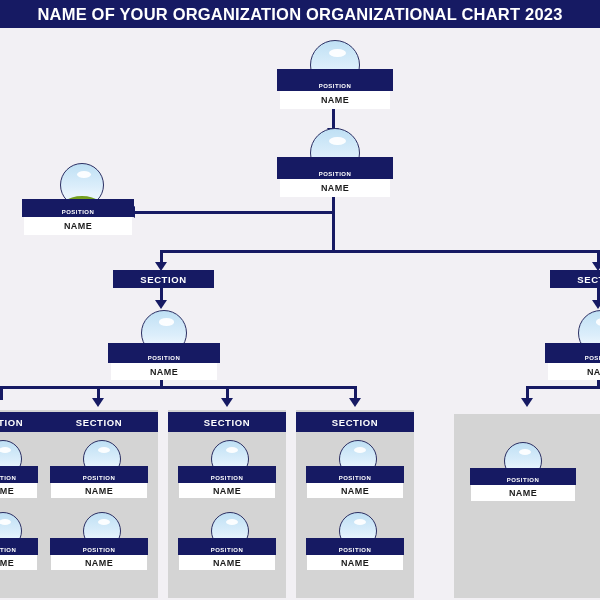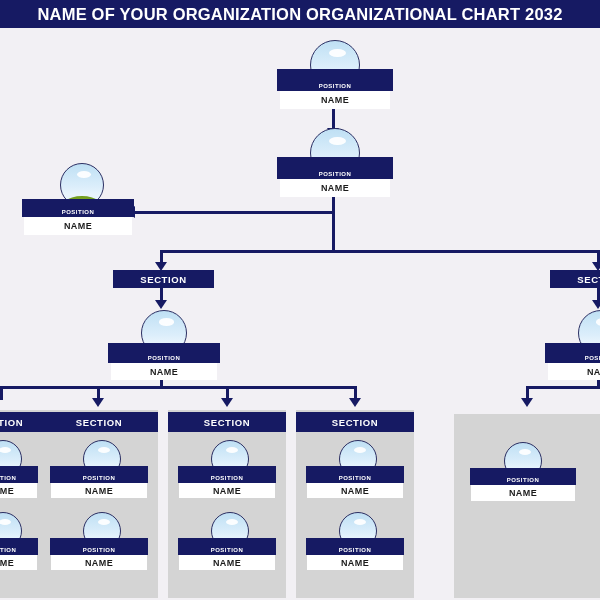--- a/index.html
+++ b/index.html
@@ -127,21 +127,21 @@
     letter-spacing: .4px;
     z-index: 3;
   }
 </style>
 </head>
 <body>
 
 <div id="canvas">
 
   <div class="title-bar">
-    <span class="title-text">NAME OF YOUR ORGANIZATION ORGANIZATIONAL CHART 2032</span>
+    <span class="title-text">NAME OF YOUR ORGANIZATION ORGANIZATIONAL CHART 2023</span>
   </div>
 
   <div class="ln" style="left:332px; top:108px; width:3px; height:22px;"></div>
   <div class="arrow-down" style="left:327px; top:128px;"></div>
 
   <div class="ln" style="left:332px; top:196px; width:3px; height:56px;"></div>
 
   <div class="ln" style="left:134px; top:211px; width:200px; height:3px;"></div>
   <div class="arrow-left" style="left:126px; top:206px;"></div>
 

